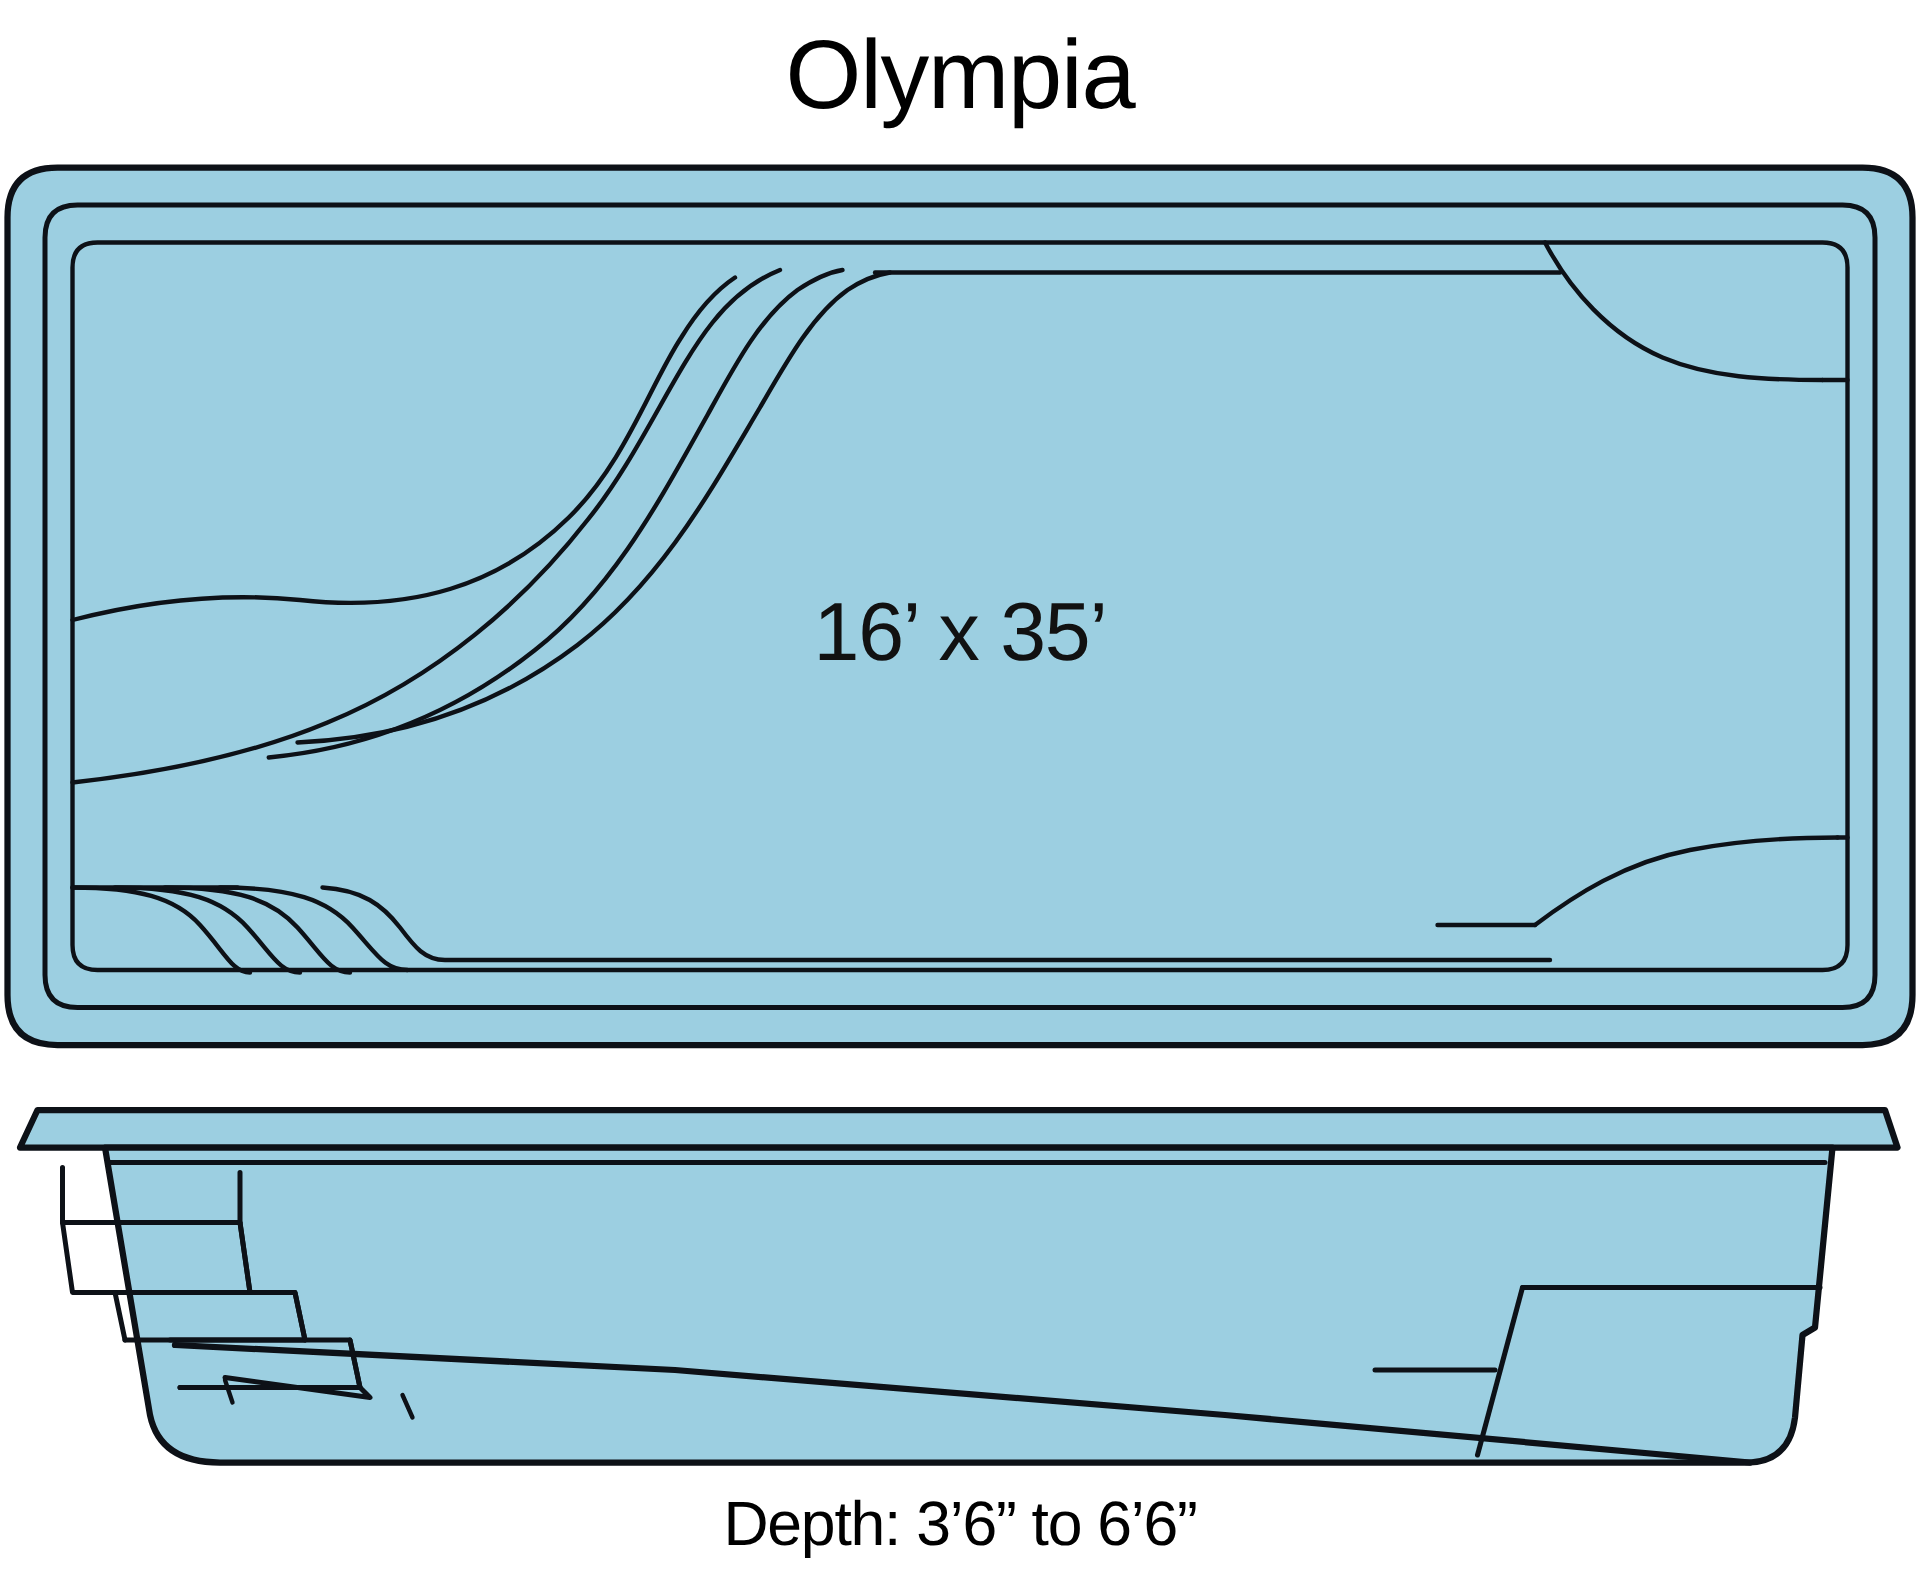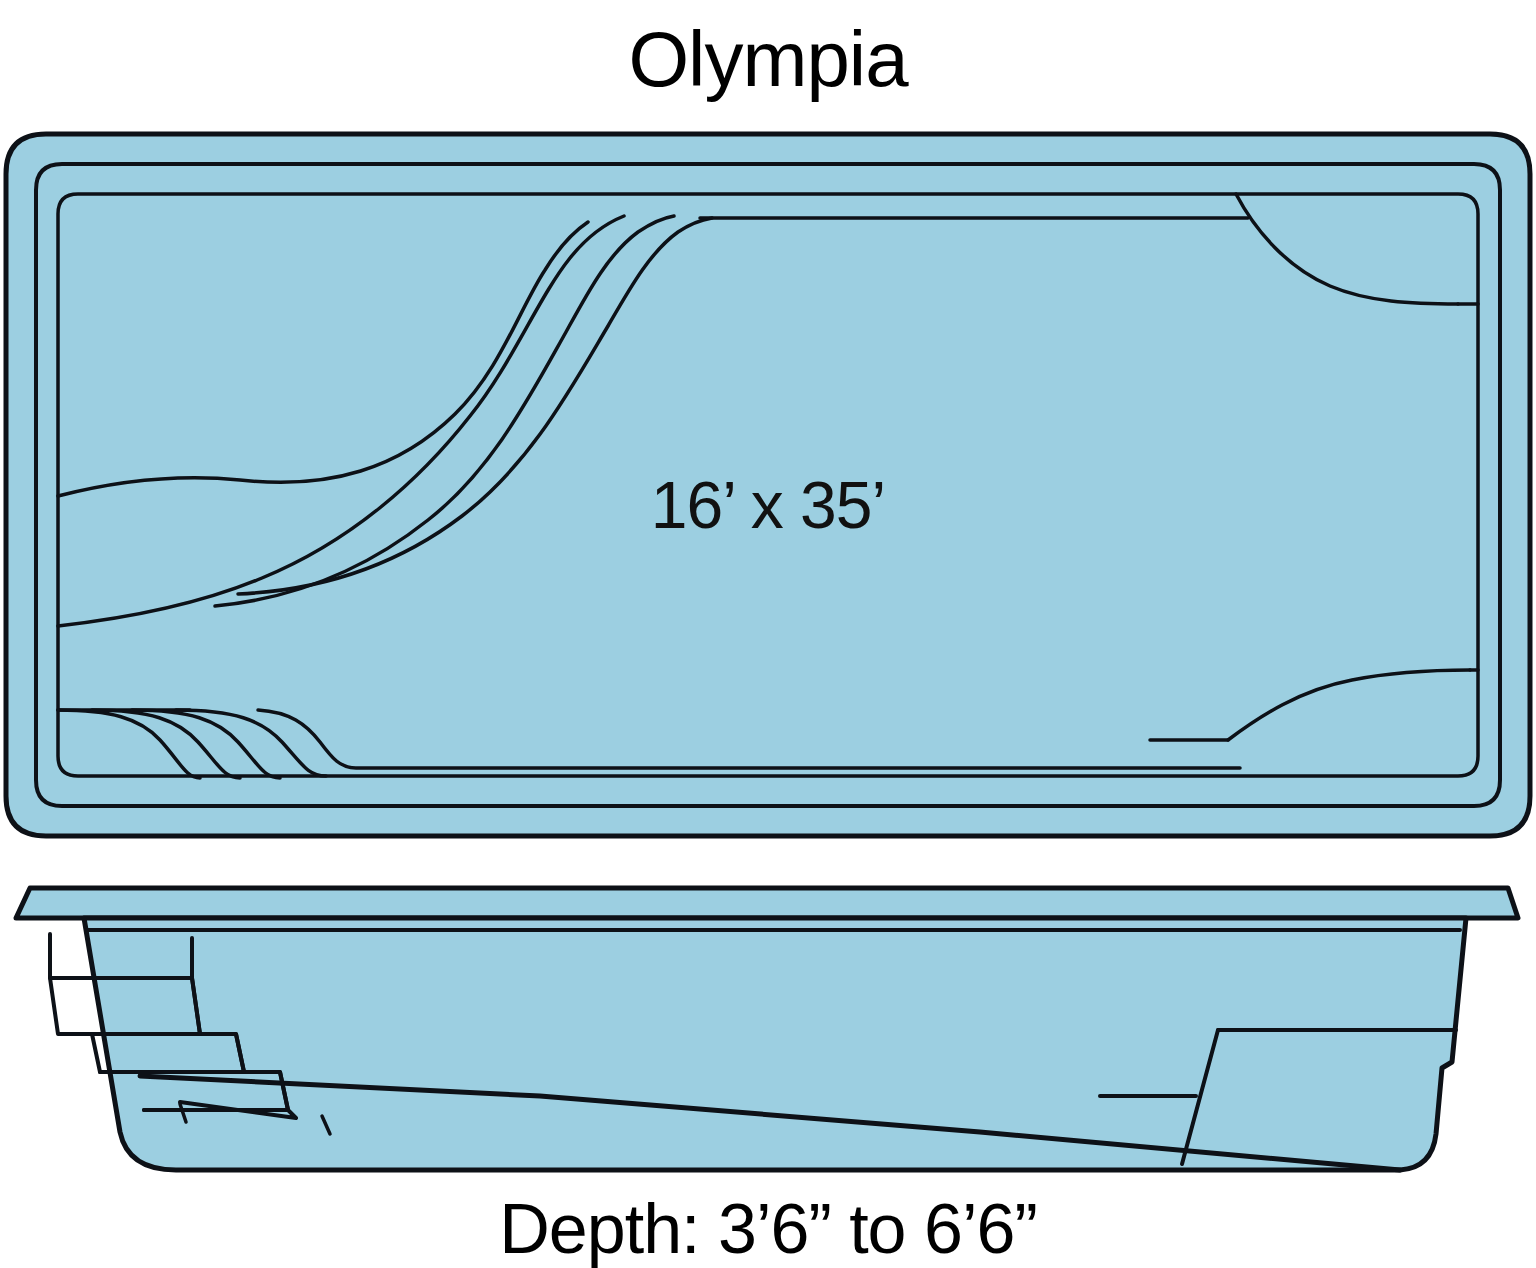--- a/index.html
+++ b/index.html
@@ -34,21 +34,21 @@
     letter-spacing: -1px;
     color: #000000;
     white-space: nowrap;
   }
   .depth-text {
     position: absolute;
     top: 1178px;
     left: 0;
     width: 1536px;
     text-align: center;
-    font-size: 70px;
+    font-size: 50px;
     line-height: 1.0;
     font-weight: 400;
     letter-spacing: -1px;
     color: #000000;
     white-space: nowrap;
   }
   .dim-label {
     font-size: 66px;
     font-weight: 400;
     letter-spacing: -1px;

